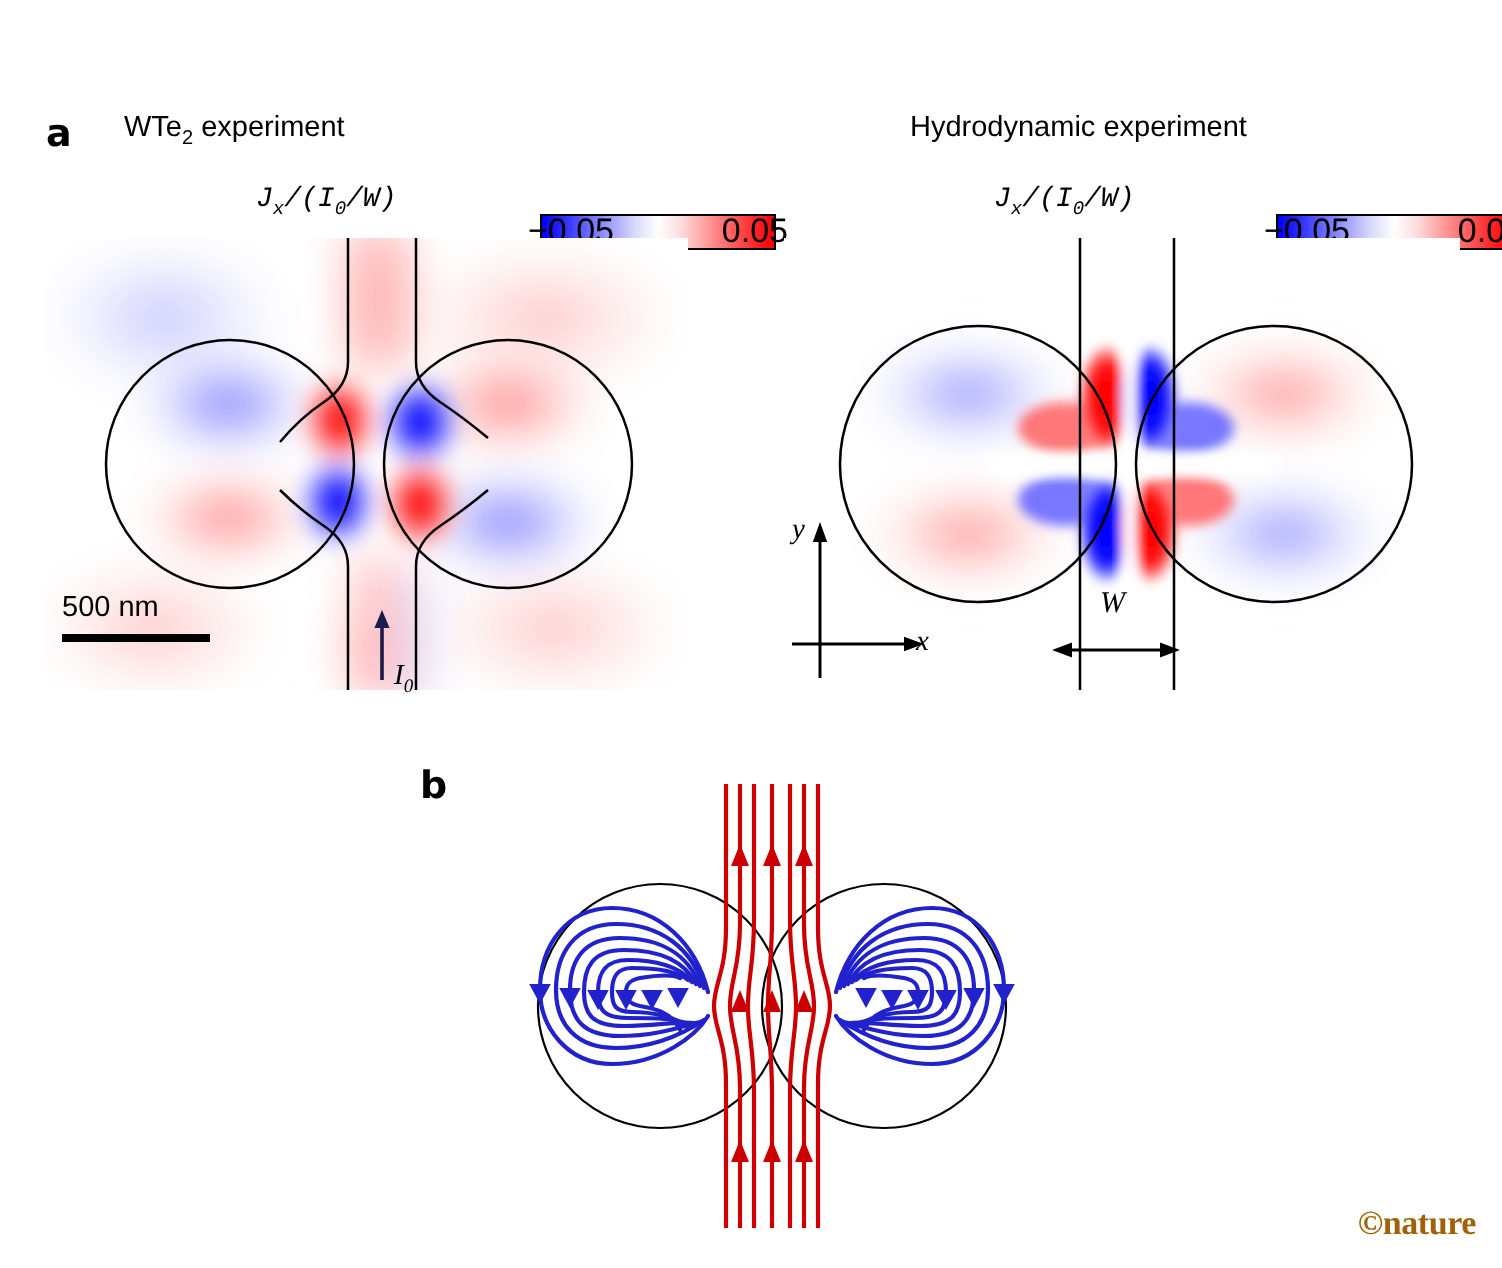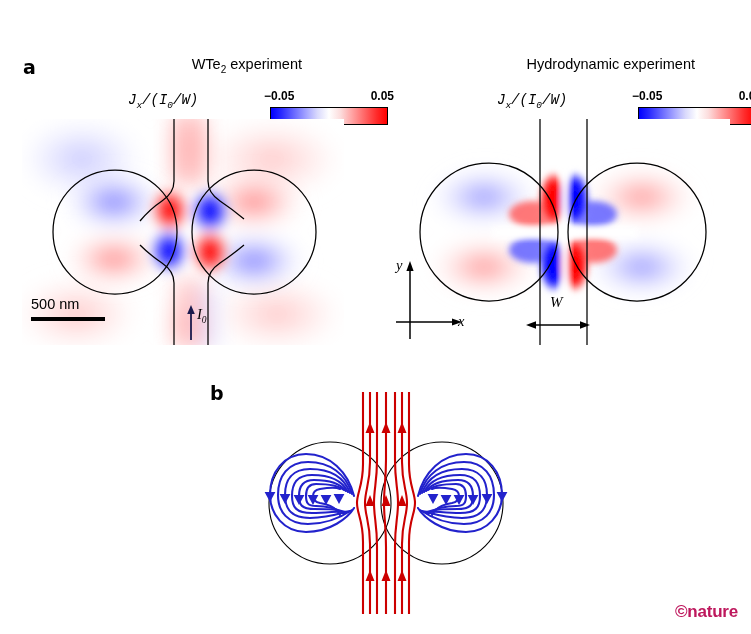--- a/index.html
+++ b/index.html
@@ -15,30 +15,30 @@
   .panel-letter{
     position:absolute;font-weight:bold;font-size:19px;
     font-family:"DejaVu Sans","Liberation Sans",sans-serif;
     letter-spacing:-0.5px;
   }
   #letter-a{left:23px;top:56px;}
   #letter-b{left:210px;top:382px;}
 
   
   .panel-title{
-    position:absolute;font-size:14.5px;text-align:right;white-space:nowrap;
+    position:absolute;font-size:14.5px;text-align:left;white-space:nowrap;
   }
   #title-left{left:62px;top:56px;width:240px;}
   #title-right{left:455px;top:56px;width:240px;}
 
   
   .cbar-wrap{position:absolute;}
   .cbar-labels{position:relative;height:19px;width:118px;}
   .cbar-lo,.cbar-hi{
-    position:absolute;top:1px;font-size:12px;white-space:nowrap;font-weight:bold;
+    position:absolute;top:18px;font-size:17px;white-space:nowrap;
   }
   .cbar-lo{left:-6px;}
   .cbar-hi{right:-6px;}
   .cbar{
     width:118px;height:18px;border:1.4px solid #000;box-sizing:border-box;
     background:linear-gradient(to right,
       #0000ff 0%, #2b2bff 9%, #6a6aff 20%, #a8a8ff 31%,
       #d9d9fc 40%, #ffffff 50%, #fcdcdc 60%,
       #ffa8a8 69%, #ff6a6a 80%, #ff2b2b 91%, #ff0000 100%);
   }
@@ -62,21 +62,21 @@
   .mapsvg{position:absolute;left:0;top:0;width:100%;height:100%;}
 
   
   #scalebar-group{position:absolute;left:31px;top:296px;}
   #scalebar-text{font-size:14.5px;white-space:nowrap;}
   #scalebar-line{width:74px;height:3.6px;background:#000;margin-top:5px;}
 
   
   #i0-group{position:absolute;left:180px;top:300px;width:40px;height:44px;}
   #i0-text{
-    position:absolute;left:17px;top:6px;font-size:14.5px;font-style:italic;
+    position:absolute;left:17px;top:30px;font-size:14.5px;font-style:italic;
     font-family:"Liberation Serif",serif;
   }
   #i0-text sub{font-size:9.5px;}
 
   
   #axes-group{position:absolute;left:396px;top:253px;width:86px;height:90px;}
   #axis-x-label{
     position:absolute;left:62px;top:60px;font-size:14.5px;font-style:italic;
     font-family:"Liberation Serif",serif;
   }
@@ -91,22 +91,22 @@
     position:absolute;left:26px;top:0px;font-size:15px;font-style:italic;
     font-family:"Liberation Serif",serif;
   }
 
   
   #panel-b-box{position:absolute;left:226px;top:392px;width:320px;height:222px;}
 
   
   #watermark{
     position:absolute;right:13px;bottom:12px;
-    font-family:Liberation Sans, sans-serif;
-    font-size:17px;color:#be185d;font-weight:bold;letter-spacing:-0.2px;
+    font-family:Liberation Serif, serif;
+    font-size:17px;color:#a16207;font-weight:bold;letter-spacing:-0.2px;
   }
 </style>
 </head>
 <body>
 
 <div class="fig">
 
   <div class="panel-letter" id="letter-a">a</div>
   <div class="panel-letter" id="letter-b">b</div>
 

